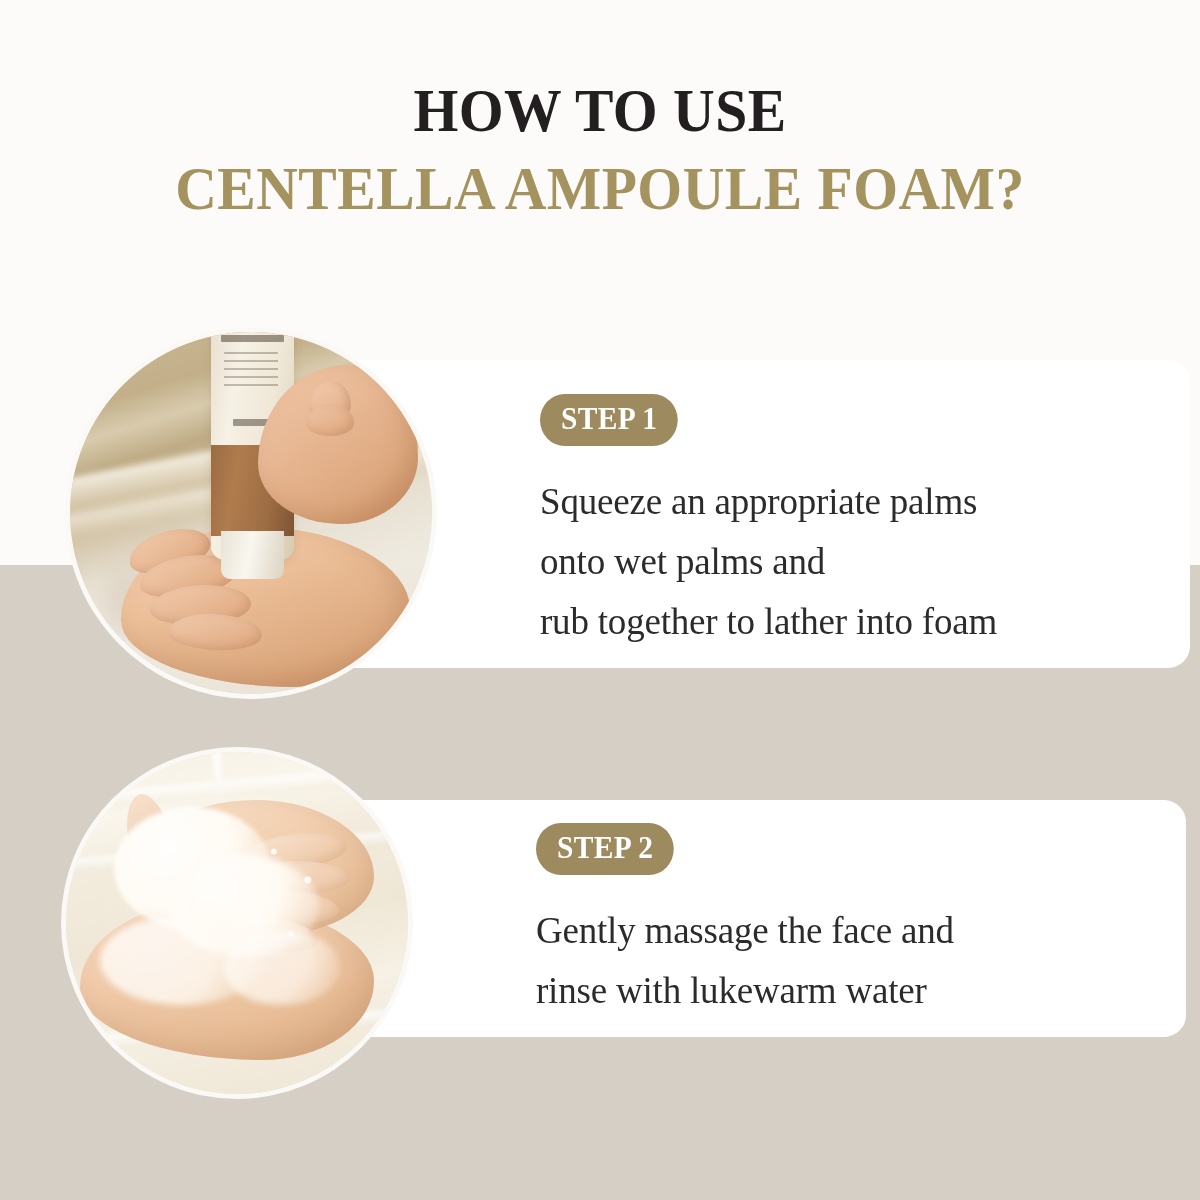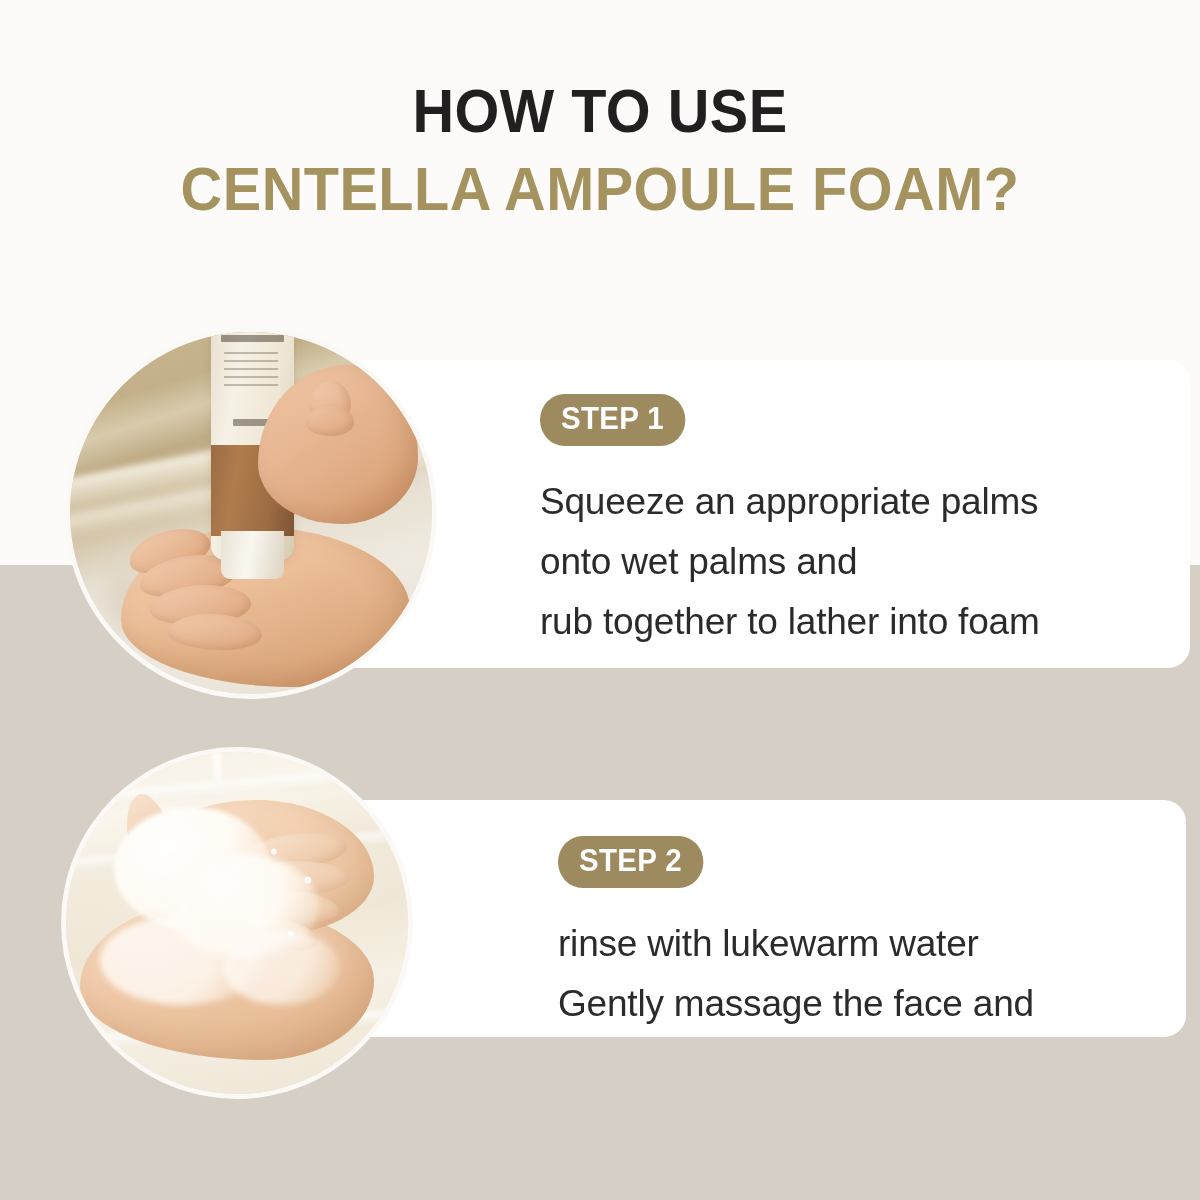--- a/index.html
+++ b/index.html
@@ -14,20 +14,21 @@
     font-family: "Liberation Sans", "DejaVu Sans", sans-serif;
     background: #FCFBF9;
   }
 
   
   .canvas {
     position: relative;
     width: 1200px;
     height: 1200px;
     background: #FCFBF9;
+    font-family: Liberation Serif, serif;
   }
 
   
   .bg-lower {
     position: absolute;
     left: 0;
     right: 0;
     top: 565px;
     bottom: 0;
     background: #D6CFC5;
@@ -104,21 +105,21 @@
   .photo-inner {
     position: absolute;
     inset: 0;
   }
 
   
   .step-text {
     position: absolute;
   }
   .step-1 .step-text { left: 478px; top: 62px; width: 620px; }
-  .step-2 .step-text { left: 478px; top: 84px; width: 620px; margin-left: 22px; }
+  .step-2 .step-text { left: 478px; top: 71px; width: 620px; }
 
   .step-badge {
     display: inline-block;
     background: #9D8B5F;
     color: #FFFFFF;
     font-size: 31px;
     font-weight: 700;
     letter-spacing: 0.4px;
     padding: 7px 22px 9px 22px;
     border-radius: 26px;
@@ -393,19 +394,19 @@
         <div class="s2-foam s2-foam-c"></div>
         <div class="s2-foam s2-foam-d"></div>
         <div class="s2-bubbles"></div>
         <div class="s2-warm-wash"></div>
       </div>
     </div>
 
     <div class="step-text">
       <div class="step-badge">STEP 2</div>
       <div class="step-body">
+        <span class="tline">Gently massage the face and</span>
         <span class="tline">rinse with lukewarm water</span>
-        <span class="tline">Gently massage the face and</span>
       </div>
     </div>
   </div>
 
 </div>
 
 </body></html>

